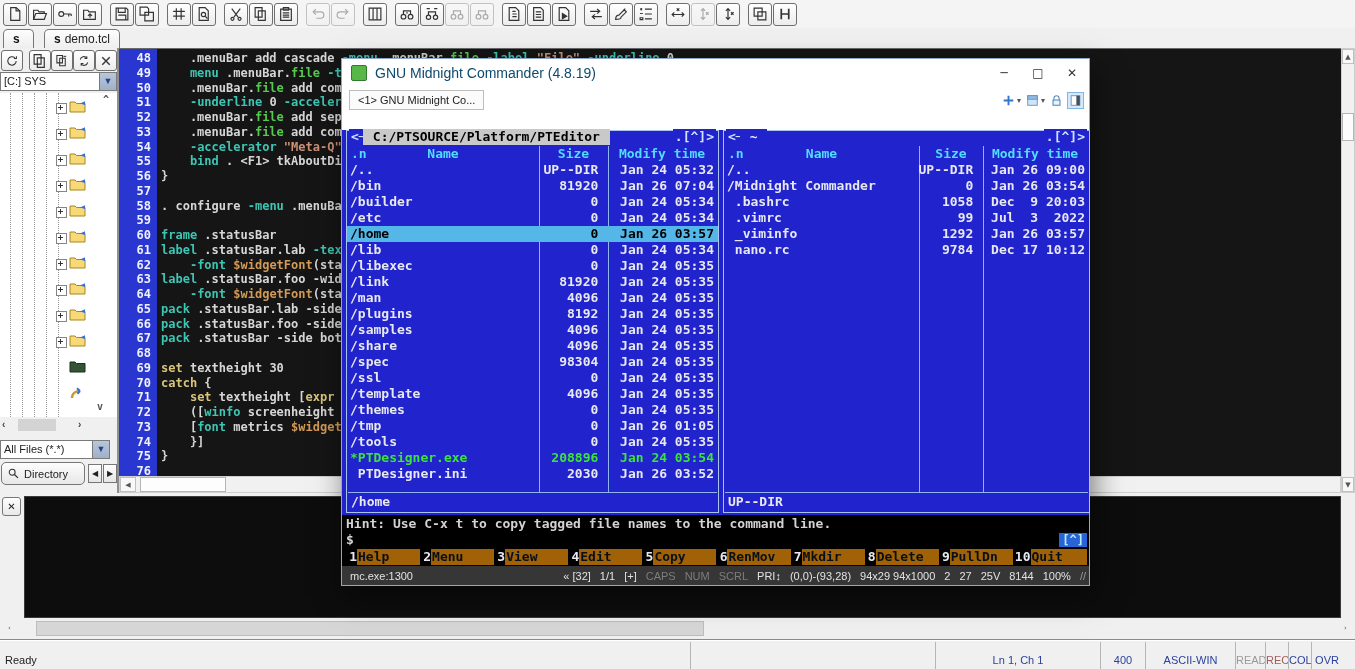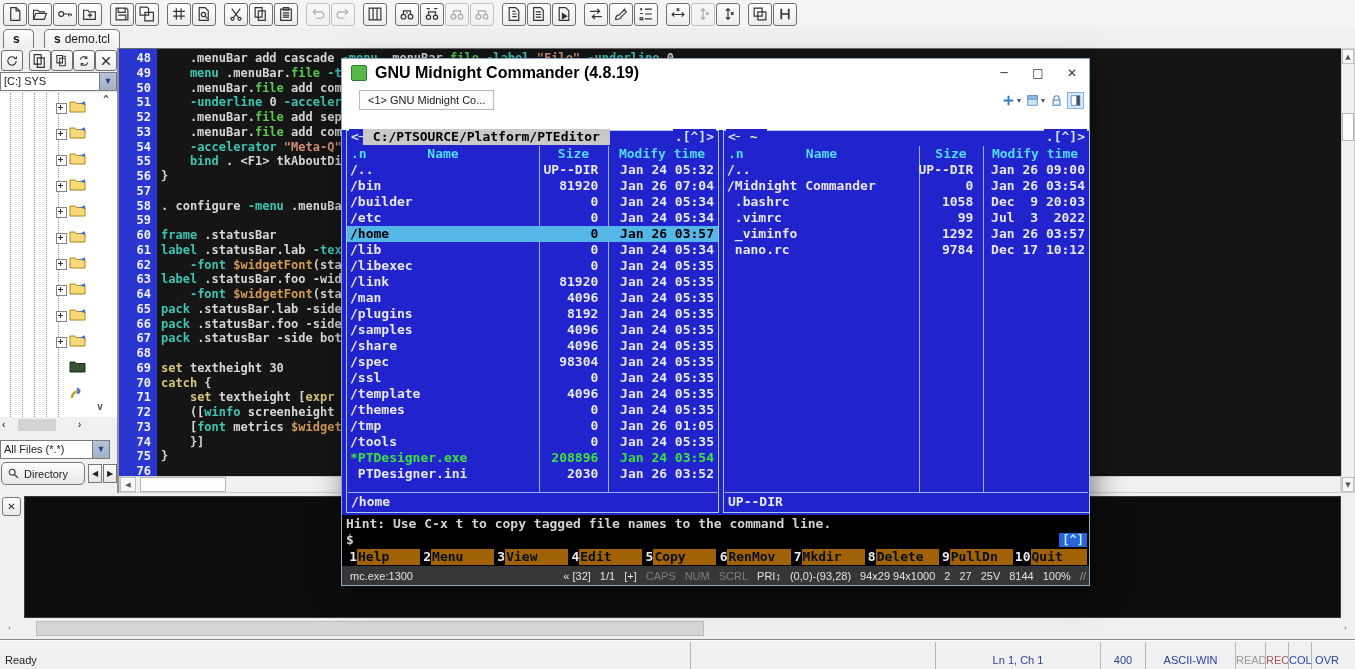--- a/index.html
+++ b/index.html
@@ -70,24 +70,24 @@
   #statusbar .ready{position:absolute;left:5px;top:14px;font-size:11px;color:#222;}
   #statuscells{position:absolute;left:690px;top:2px;height:28px;display:flex;}
   .scell{border-left:1px solid #b5b5b5;height:100%;box-sizing:border-box;padding-top:12px;text-align:center;
          font-size:11px;color:#2b3f9e;white-space:nowrap;}
   .scell.dim{color:#9a9a9a;} .scell.rec{color:#a35b5b;}
   
   #mcwin{position:absolute;left:341px;top:58px;width:749px;height:528px;background:#fff;border:1px solid #8fa8c8;
          box-shadow:4px 10px 28px rgba(0,0,0,.5);box-sizing:border-box;}
   #mtitle{position:absolute;left:0;top:0;right:0;height:28px;background:#fff;display:flex;align-items:center;}
   #mtitle .appicon{width:14px;height:14px;background:#58b847;border:1px solid #2f7a2f;border-radius:2px;margin:0 8px 0 9px;}
-  #mtitle .ttext{font-size:16px;color:#000000;font-weight:bold;}
+  #mtitle .ttext{font-size:14px;color:#0c4a6e;}
   #mtitle .wbtn{width:34px;height:26px;text-align:center;line-height:26px;color:#333;font-size:12px;font-family:"DejaVu Sans",sans-serif;}
   #mtitle .spacer{flex:1;}
-  #mtabs{position:absolute;left:10px;top:28px;right:0;height:26px;background:#fff;}
+  #mtabs{position:absolute;left:0;top:28px;right:0;height:26px;background:#fff;}
   .ctab{position:absolute;left:7px;top:3px;height:20px;border:1px solid #bdbdbd;background:#fbfbfb;font-size:11px;
         line-height:19px;padding:0 8px;color:#222;box-sizing:border-box;}
   #ctab-icons{position:absolute;right:5px;top:3px;height:20px;display:flex;align-items:center;}
   .cicon{display:flex;align-items:center;margin-left:3px;padding:1px;}
   .cicon .caret{font-size:8px;color:#555;margin-left:2px;}
   .cicon.active{background:#d7e9f9;border:1px solid #7fb8e8;}
   
   .mono{font-family:"DejaVu Sans Mono",monospace;font-weight:700;font-size:13px;}
   #mmenu{position:absolute;left:0;top:54px;right:0;height:17px;background:#2e8bd2;display:flex;align-items:center;
          color:#081320;padding-left:24px;}

